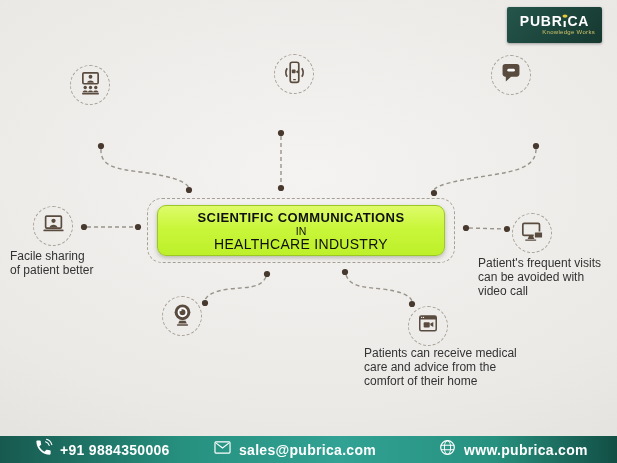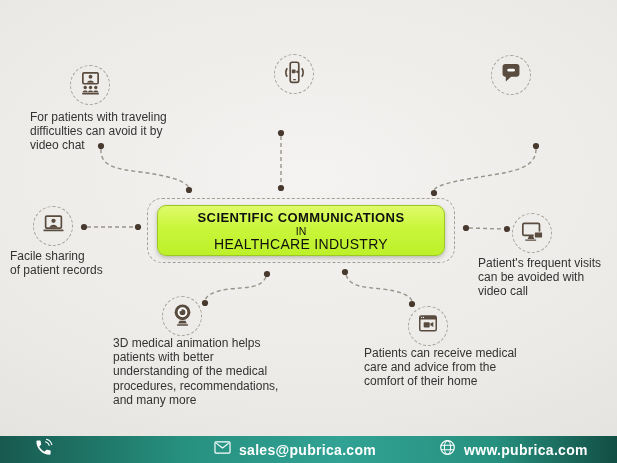--- a/index.html
+++ b/index.html
@@ -78,20 +78,24 @@
         <circle cx="138" cy="227" r="3.1"></circle>
       <circle cx="466" cy="228" r="3.1"></circle>
         <circle cx="507" cy="229" r="3.1"></circle>
       <circle cx="267" cy="274" r="3.1"></circle>
         <circle cx="345" cy="272" r="3.1"></circle>
       <circle cx="205" cy="303" r="3.1"></circle>
         <circle cx="412" cy="304" r="3.1"></circle>
     </g>
   </svg>
 
+  <div class="logo">
+    <div class="logo-main"><span>PUBR</span><span class="logo-i">I</span><span>CA</span></div>
+    <div class="logo-tagline">Knowledge Works</div>
+  </div>
 
   <div class="center-dash">
     <div class="center-box">
       <div class="cb-l1">SCIENTIFIC COMMUNICATIONS</div>
       <div class="cb-l2">IN</div>
       <div class="cb-l3">HEALTHCARE INDUSTRY</div>
     </div>
   </div>
 
   <div class="node-circle" style="left:70px;top:65px;">
@@ -105,23 +109,20 @@
             <path d="M4.9 19.9 c.3-2.3 4.5-2.3 4.8 0 z"></path>
           <circle cx="12" cy="15.5" r="1.5"></circle>
             <path d="M9.6 19.9 c.3-2.3 4.5-2.3 4.8 0 z"></path>
           <circle cx="16.7" cy="15.5" r="1.5"></circle>
             <path d="M14.3 19.9 c.3-2.3 4.5-2.3 4.8 0 z"></path>
           <rect x="4.4" y="20.4" width="15.2" height="1.4" rx="0.7"></rect>
         </g>
       </svg>
     </span>
   </div>
-  <div class="node-text" style="left:30px;top:110px;width:180px;">For patients with traveling
-difficulties can avoid it by
-video chat</div>
 
   <div class="node-circle" style="left:274px;top:54px;">
     <span>
       <svg viewBox="0 0 24 24" width="27" height="27">
         <g stroke="#5a4b3f" fill="none" stroke-width="1.5">
           <rect x="8.2" y="2.9" width="7.6" height="17.8" rx="1.8"></rect>
           <path d="M5.5 8.2 c-1.7 2.6 -1.7 5 0 7.6"></path>
           <path d="M18.5 8.2 c1.7 2.6 1.7 5 0 7.6"></path>
         </g>
         <g fill="#5a4b3f">
@@ -149,40 +150,35 @@
         <rect x="5" y="4.6" width="14" height="10.6" rx="1" fill="none" stroke="#5a4b3f" stroke-width="1.5"></rect>
         <g fill="#5a4b3f">
           <circle cx="12" cy="8.7" r="1.9"></circle>
           <path d="M8.5 14.7 c.5-3.2 6.5-3.2 7 0 z"></path>
           <rect x="3" y="16.4" width="18" height="1.7" rx="0.85"></rect>
         </g>
       </svg>
     </span>
   </div>
   <div class="node-text" style="left:10px;top:249px;width:150px;">Facile sharing
-of patient records</div>
+of patient better</div>
 
   <div class="node-circle" style="left:162px;top:296px;">
     <span>
       <svg viewBox="0 0 24 24" width="27" height="27">
         <g fill="#5a4b3f">
           <circle cx="12" cy="10" r="7"></circle>
           <path d="M9.3 17.6 h5.4 l1.1 2.5 h-7.6 z"></path>
           <rect x="7" y="20.6" width="10" height="1.3" rx="0.65"></rect>
         </g>
         <circle cx="12" cy="10" r="3.5" fill="none" stroke="#fff" stroke-width="1.7"></circle>
         <circle cx="10.4" cy="8.2" r="0.8" fill="#fff"></circle>
       </svg>
     </span>
   </div>
-  <div class="node-text" style="left:113px;top:336px;width:200px;">3D medical animation helps
-patients with better
-understanding of the medical
-procedures, recommendations,
-and many more</div>
 
   <div class="node-circle" style="left:512px;top:213px;">
     <span>
       <svg viewBox="0 0 24 24" width="27" height="27">
         <rect x="3.4" y="4.8" width="14.8" height="10.6" rx="1.2" fill="none" stroke="#5a4b3f" stroke-width="1.5"></rect>
         <g fill="#5a4b3f">
           <path d="M9.2 15.4 l-1.5 3.2 h6 l-1.5-3.2 z"></path>
           <rect x="5.4" y="19" width="10" height="1.3" rx="0.65"></rect>
           <rect x="13.6" y="12.4" width="7.4" height="5.4" rx="1" stroke="#eae9e6" stroke-width="1"></rect>
         </g>
@@ -210,20 +206,21 @@
 comfort of their home</div>
 
   <div class="footer">
     <div class="footer-item" style="left:34px;">
       <span>
         <svg viewBox="0 0 24 24" width="19" height="19">
           <path d="M6.62 10.79c1.44 2.83 3.76 5.14 6.59 6.59l2.2-2.21c.27-.27.67-.36 1.02-.24 1.12.37 2.33.57 3.57.57.55 0 1 .45 1 1V20c0 .55-.45 1-1 1-9.39 0-17-7.61-17-17 0-.55.45-1 1-1h3.5c.55 0 1 .45 1 1 0 1.25.2 2.45.57 3.57.11.35.03.74-.25 1.02l-2.2 2.2z" fill="#fff"></path>
           <path d="M14.6 4.8 c2.3.6 4 2.3 4.6 4.6 M15.8 1.6 c3.3.9 5.8 3.4 6.7 6.7" fill="none" stroke="#fff" stroke-width="1.4" stroke-linecap="round"></path>
         </svg>
       </span>
+      <span class="txt">+91 9884350006</span>
     </div>
     <div class="footer-item" style="left:438px;">
       <span>
         <svg viewBox="0 0 24 24" width="19" height="19">
           <circle cx="12" cy="12" r="8.6" fill="none" stroke="#fff" stroke-width="1.5"></circle>
           <ellipse cx="12" cy="12" rx="3.9" ry="8.6" fill="none" stroke="#fff" stroke-width="1.3"></ellipse>
           <path d="M3.8 9.2 h16.4 M3.8 14.8 h16.4" stroke="#fff" stroke-width="1.3"></path>
         </svg>
       </span>
       <span class="txt">www.pubrica.com</span>

